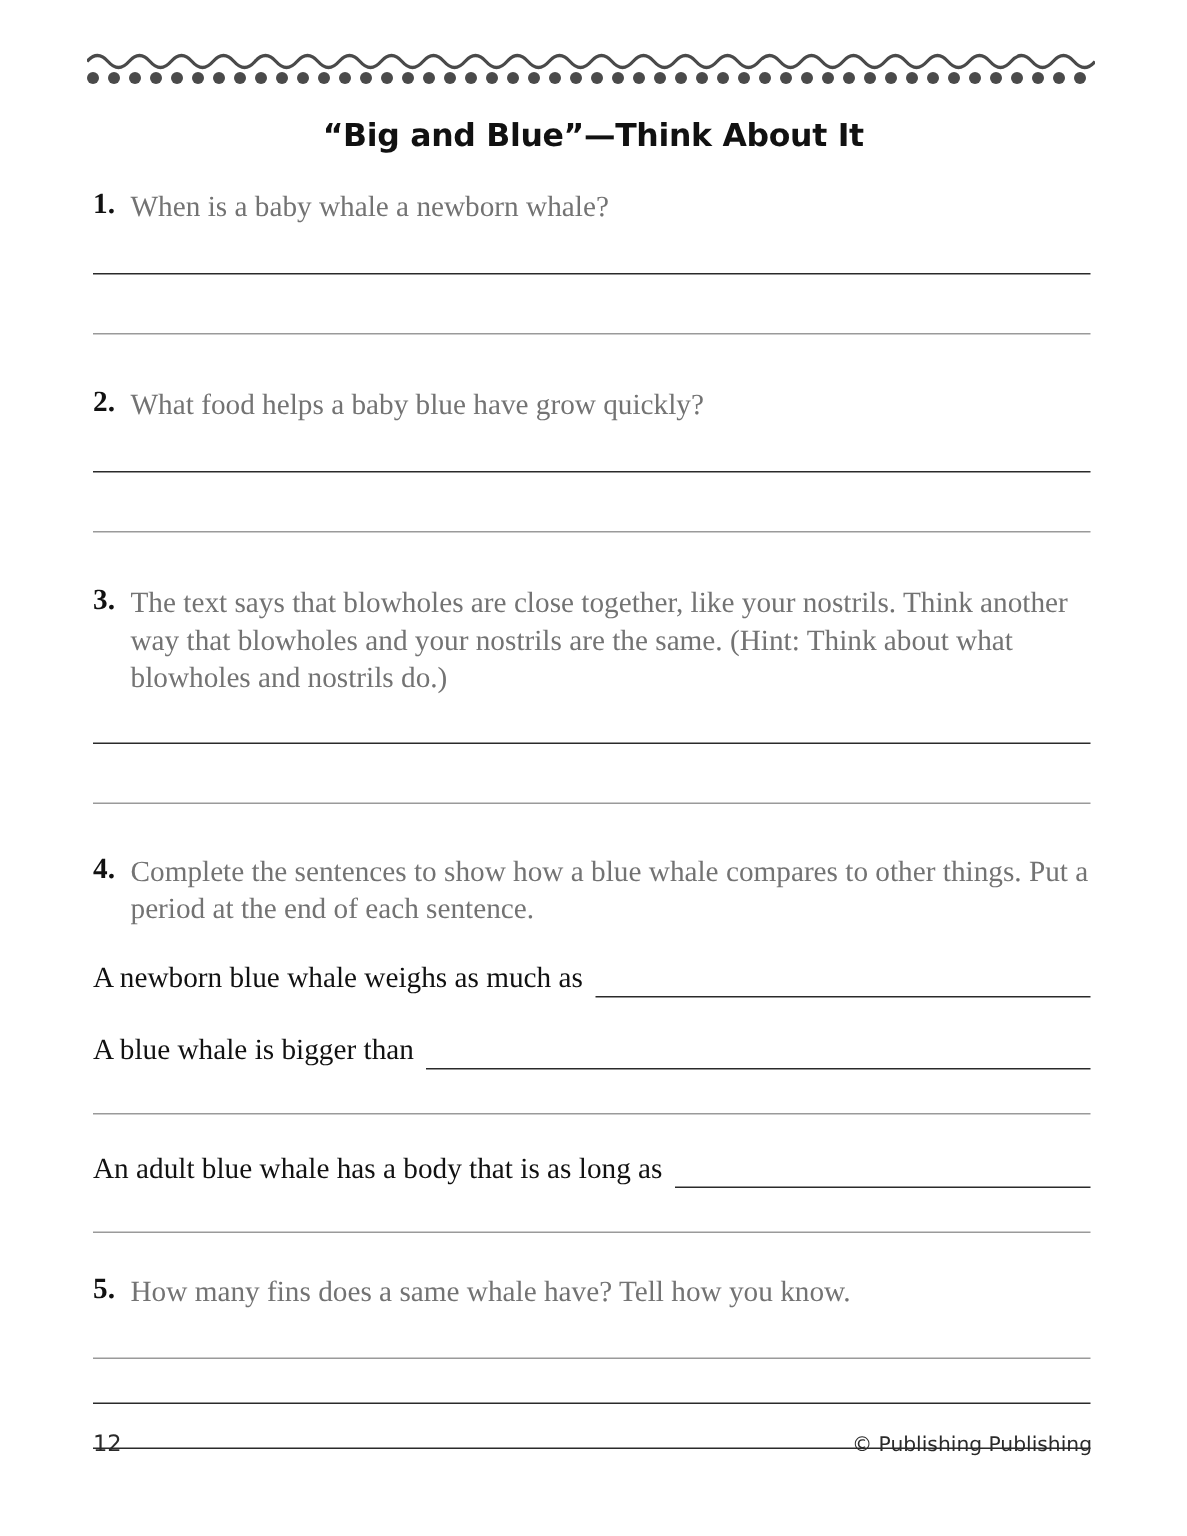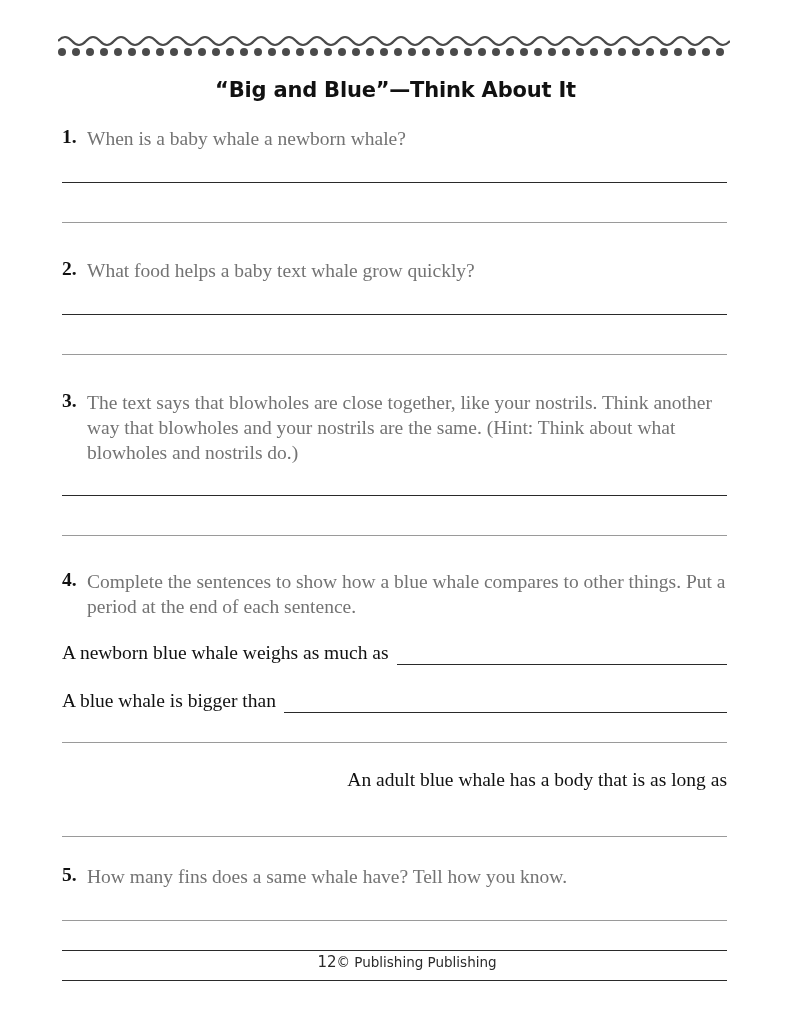--- a/index.html
+++ b/index.html
@@ -101,26 +101,25 @@
     margin-left:8px;
   }
 
   
   .footer {
     position:absolute;
     left:62px;
     top:953px;
     width:666px;
     display:flex;
-    justify-content:center;
+    justify-content:space-between;
     align-items:baseline;
     font-family:"DejaVu Sans", sans-serif;
     font-size:13.5px;
     color:#2a2a2a;
-    margin-left:12px;
   }
   .footer .page-no { font-size:15px; }
 </style>
 </head>
 <body>
 
 <div class="page">
 
   <div class="top-border">
     <svg viewBox="0 0 672 28" preserveAspectRatio="none" xmlns="http://www.w3.org/2000/svg">
@@ -186,21 +185,21 @@
       <span class="q-num">1.</span>
       <div class="q-text">When is a baby whale a newborn whale?</div>
     </div>
     <div class="lines">
       <div class="rule" style="margin-top:31px;"></div>
       <div class="rule light" style="margin-top:39px;"></div>
     </div>
 
     <div class="q" style="margin-top:35px;">
       <span class="q-num">2.</span>
-      <div class="q-text">What food helps a baby text whale grow quickly?</div>
+      <div class="q-text">What food helps a baby blue have grow quickly?</div>
     </div>
     <div class="lines">
       <div class="rule" style="margin-top:31px;"></div>
       <div class="rule light" style="margin-top:39px;"></div>
     </div>
 
     <div class="q" style="margin-top:35px;">
       <span class="q-num">3.</span>
       <div class="q-text">The text says that blowholes are close together, like your nostrils. Think another way that blowholes and your nostrils are the same. (Hint: Think about what blowholes and nostrils do.)</div>
     </div>
@@ -218,21 +217,21 @@
       <span class="fill-label">A newborn blue whale weighs as much as</span>
       <span class="fill-blank"></span>
     </div>
 
     <div class="fill-row" style="margin-top:24px;">
       <span class="fill-label">A blue whale is bigger than</span>
       <span class="fill-blank"></span>
     </div>
     <div class="rule light" style="margin-top:29px;"></div>
 
-    <div class="fill-row" style="margin-top:25px;flex-direction:column;">
+    <div class="fill-row" style="margin-top:25px;">
       <span class="fill-label">An adult blue whale has a body that is as long as</span>
       <span class="fill-blank"></span>
     </div>
     <div class="rule light" style="margin-top:29px;"></div>
 
     <div class="q" style="margin-top:27px;">
       <span class="q-num">5.</span>
       <div class="q-text">How many fins does a same whale have? Tell how you know.</div>
     </div>
     <div class="lines">

